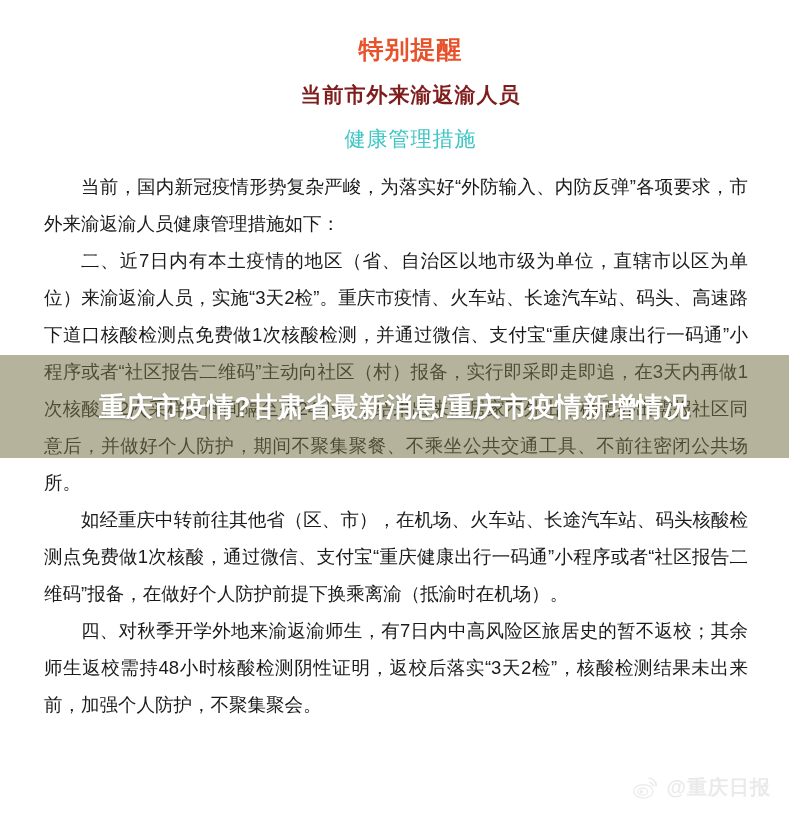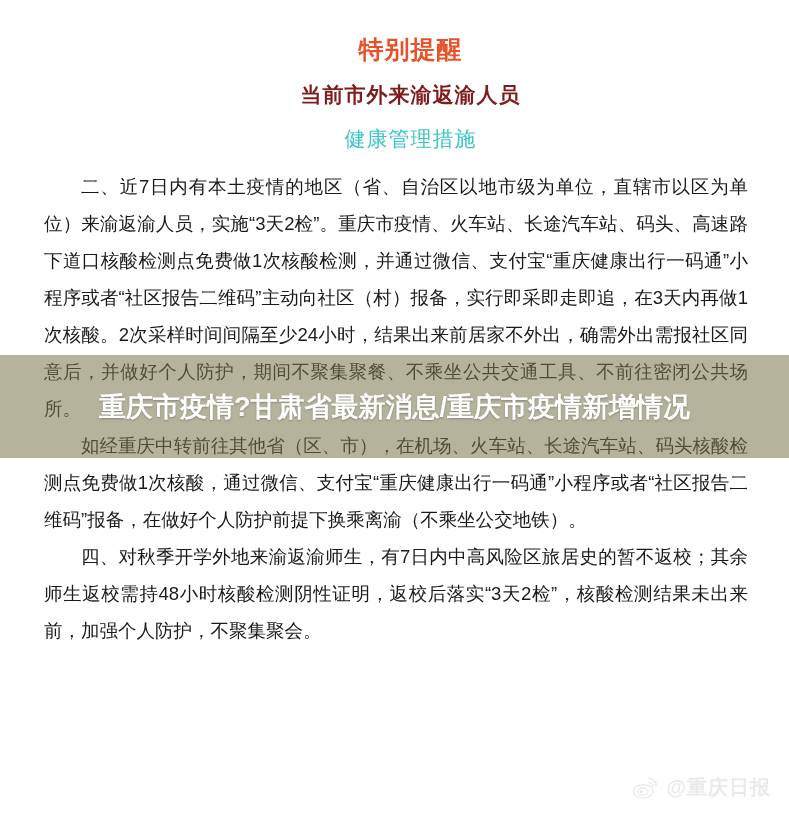--- a/index.html
+++ b/index.html
@@ -120,22 +120,23 @@
 
 <div id="poster">
 
   <div class="header">
     <div class="hdr-main">特别提醒</div>
     <div class="hdr-sub1">当前市外来渝返渝人员</div>
     <div class="hdr-sub2">健康管理措施</div>
   </div>
 
   <div class="article">
+    <p class="para">当前，国内新冠疫情形势复杂严峻，为落实好“外防输入、内防反弹”各项要求，市外来渝返渝人员健康管理措施如下：</p>
     <p class="para">二、近7日内有本土疫情的地区（省、自治区以地市级为单位，直辖市以区为单位）来渝返渝人员，实施“3天2检”。重庆市疫情、火车站、长途汽车站、码头、高速路下道口核酸检测点免费做1次核酸检测，并通过微信、支付宝“重庆健康出行一码通”小程序或者“社区报告二维码”主动向社区（村）报备，实行即采即走即追，在3天内再做1次核酸。2次采样时间间隔至少24小时，结果出来前居家不外出，确需外出需报社区同意后，并做好个人防护，期间不聚集聚餐、不乘坐公共交通工具、不前往密闭公共场所。</p>
-    <p class="para">如经重庆中转前往其他省（区、市），在机场、火车站、长途汽车站、码头核酸检测点免费做1次核酸，通过微信、支付宝“重庆健康出行一码通”小程序或者“社区报告二维码”报备，在做好个人防护前提下换乘离渝（不乘坐公交地铁）。</p>
+    <p class="para">如经重庆中转前往其他省（区、市），在机场、火车站、长途汽车站、码头核酸检测点免费做1次核酸，通过微信、支付宝“重庆健康出行一码通”小程序或者“社区报告二维码”报备，在做好个人防护前提下换乘离渝（抵渝时在机场）。</p>
     <p class="para">四、对秋季开学外地来渝返渝师生，有7日内中高风险区旅居史的暂不返校；其余师生返校需持48小时核酸检测阴性证明，返校后落实“3天2检”，核酸检测结果未出来前，加强个人防护，不聚集聚会。</p>
   </div>
 
   <div class="caption-band">
     <div class="caption-text">重庆市疫情?甘肃省最新消息/重庆市疫情新增情况</div>
   </div>
 
   <div class="watermark">
     <svg class="wb-logo" viewBox="0 0 64 64" aria-hidden="true">
       <ellipse cx="27" cy="41" rx="23" ry="16" fill="none" stroke="#d9d9d9" stroke-width="3"></ellipse>

